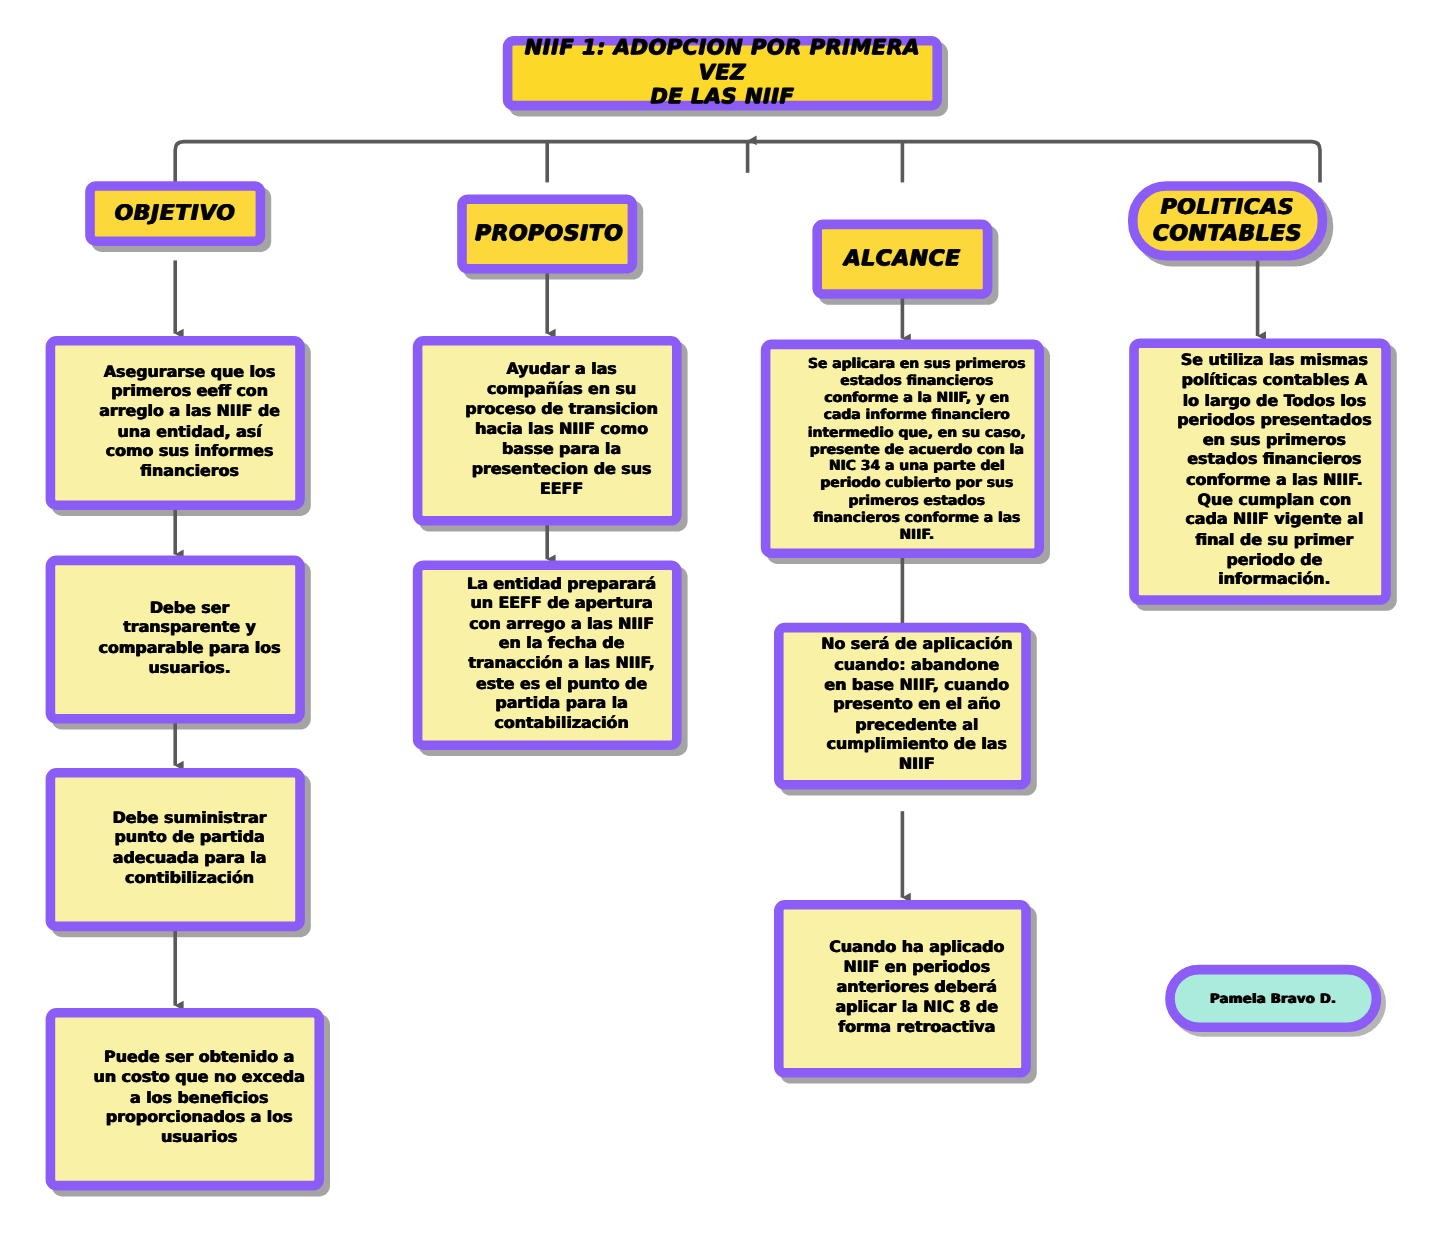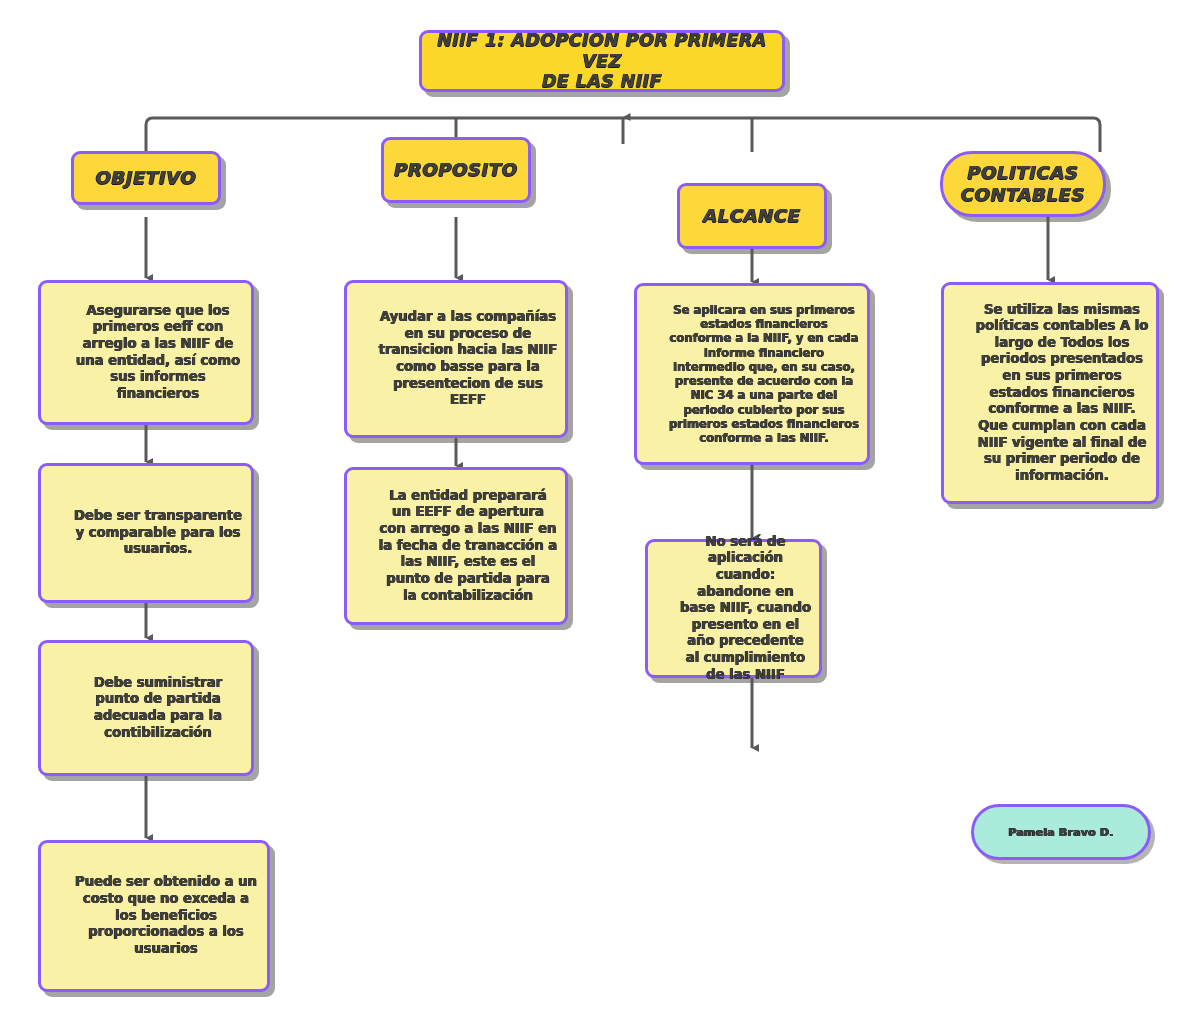--- a/index.html
+++ b/index.html
@@ -24,28 +24,28 @@
     left: 0;
     top: 0;
     width: 1200px;
     height: 1032px;
     pointer-events: none;
   }
   
   .node {
     position: absolute;
     box-sizing: border-box;
-    border: 3px solid #8b5cf6;
+    border: 8px solid #8b5cf6;
     border-radius: 9px;
     box-shadow: 5px 5px 0 rgba(90,90,90,0.55);
     display: flex;
     align-items: center;
     justify-content: center;
     text-align: center;
-    color: #404040;
+    color: #000000;
     z-index: 2;
   }
   .node .txt {
     display: block;
     width: 100%;
     padding: 0 7px;
     box-sizing: border-box;
     white-space: pre-line;
   }
 
@@ -136,21 +136,21 @@
 
   <div class="node title-node" style="left:419px; top:30px; width:366px; height:62px;">
     <span class="txt">NIIF 1: ADOPCION POR PRIMERA VEZ
 DE LAS NIIF</span>
   </div>
 
   <div class="node cat-node" style="left:71px; top:151px; width:150px; height:54px;">
     <span class="txt">OBJETIVO</span>
   </div>
 
-  <div class="node cat-node" style="left:381px; top:137px; width:150px; height:66px;justify-content:flex-end;">
+  <div class="node cat-node" style="left:381px; top:162px; width:150px; height:66px;justify-content:flex-end;">
     <span class="txt">PROPOSITO</span>
   </div>
 
   <div class="node cat-node" style="left:677px; top:151px; width:150px; height:66px;margin-top:32px;">
     <span class="txt">ALCANCE</span>
   </div>
 
   <div class="node cat-node" style="left:940px; top:151px; width:166px; height:66px;border-radius:32px;">
     <span class="txt">POLITICAS
 CONTABLES</span>
@@ -177,24 +177,27 @@
   </div>
 
   <div class="node body-node" style="left:344px; top:467px; width:224px; height:158px;">
     <span class="txt">La entidad preparará un EEFF de apertura con arrego a las NIIF en la fecha de tranacción a las NIIF, este es el punto de partida para la contabilización</span>
   </div>
 
   <div class="node body-node small" style="left:634px; top:283px; width:236px; height:182px;">
     <span class="txt">Se aplicara en sus primeros estados financieros conforme a la NIIF, y en cada informe financiero intermedio que, en su caso, presente de acuerdo con la NIC 34 a una parte del periodo cubierto por sus primeros estados financieros conforme a las NIIF.</span>
   </div>
 
-  <div class="node body-node" style="left:645px; top:539px; width:177px; height:139px;">
+  <div class="node body-node" style="left:645px; top:519px; width:214px; height:139px;">
     <span class="txt">No será de aplicación cuando: abandone en base NIIF, cuando presento en el año precedente al cumplimiento de las NIIF</span>
   </div>
 
+  <div class="node body-node" style="left:645px; top:750px; width:214px; height:148px;">
+    <span class="txt">Cuando ha aplicado NIIF en periodos anteriores deberá aplicar la NIC 8 de forma retroactiva</span>
+  </div>
 
   <div class="node body-node" style="left:941px; top:282px; width:218px; height:222px;">
     <span class="txt">Se utiliza las mismas políticas contables A lo largo de Todos los periodos presentados en sus primeros estados financieros conforme a las NIIF. Que cumplan con cada NIIF vigente al final de su primer periodo de información.</span>
   </div>
 
   <div class="node sign-node" style="left:971px; top:804px; width:180px; height:56px;">
     <span class="txt">Pamela Bravo D.</span>
   </div>
 
 </div>

